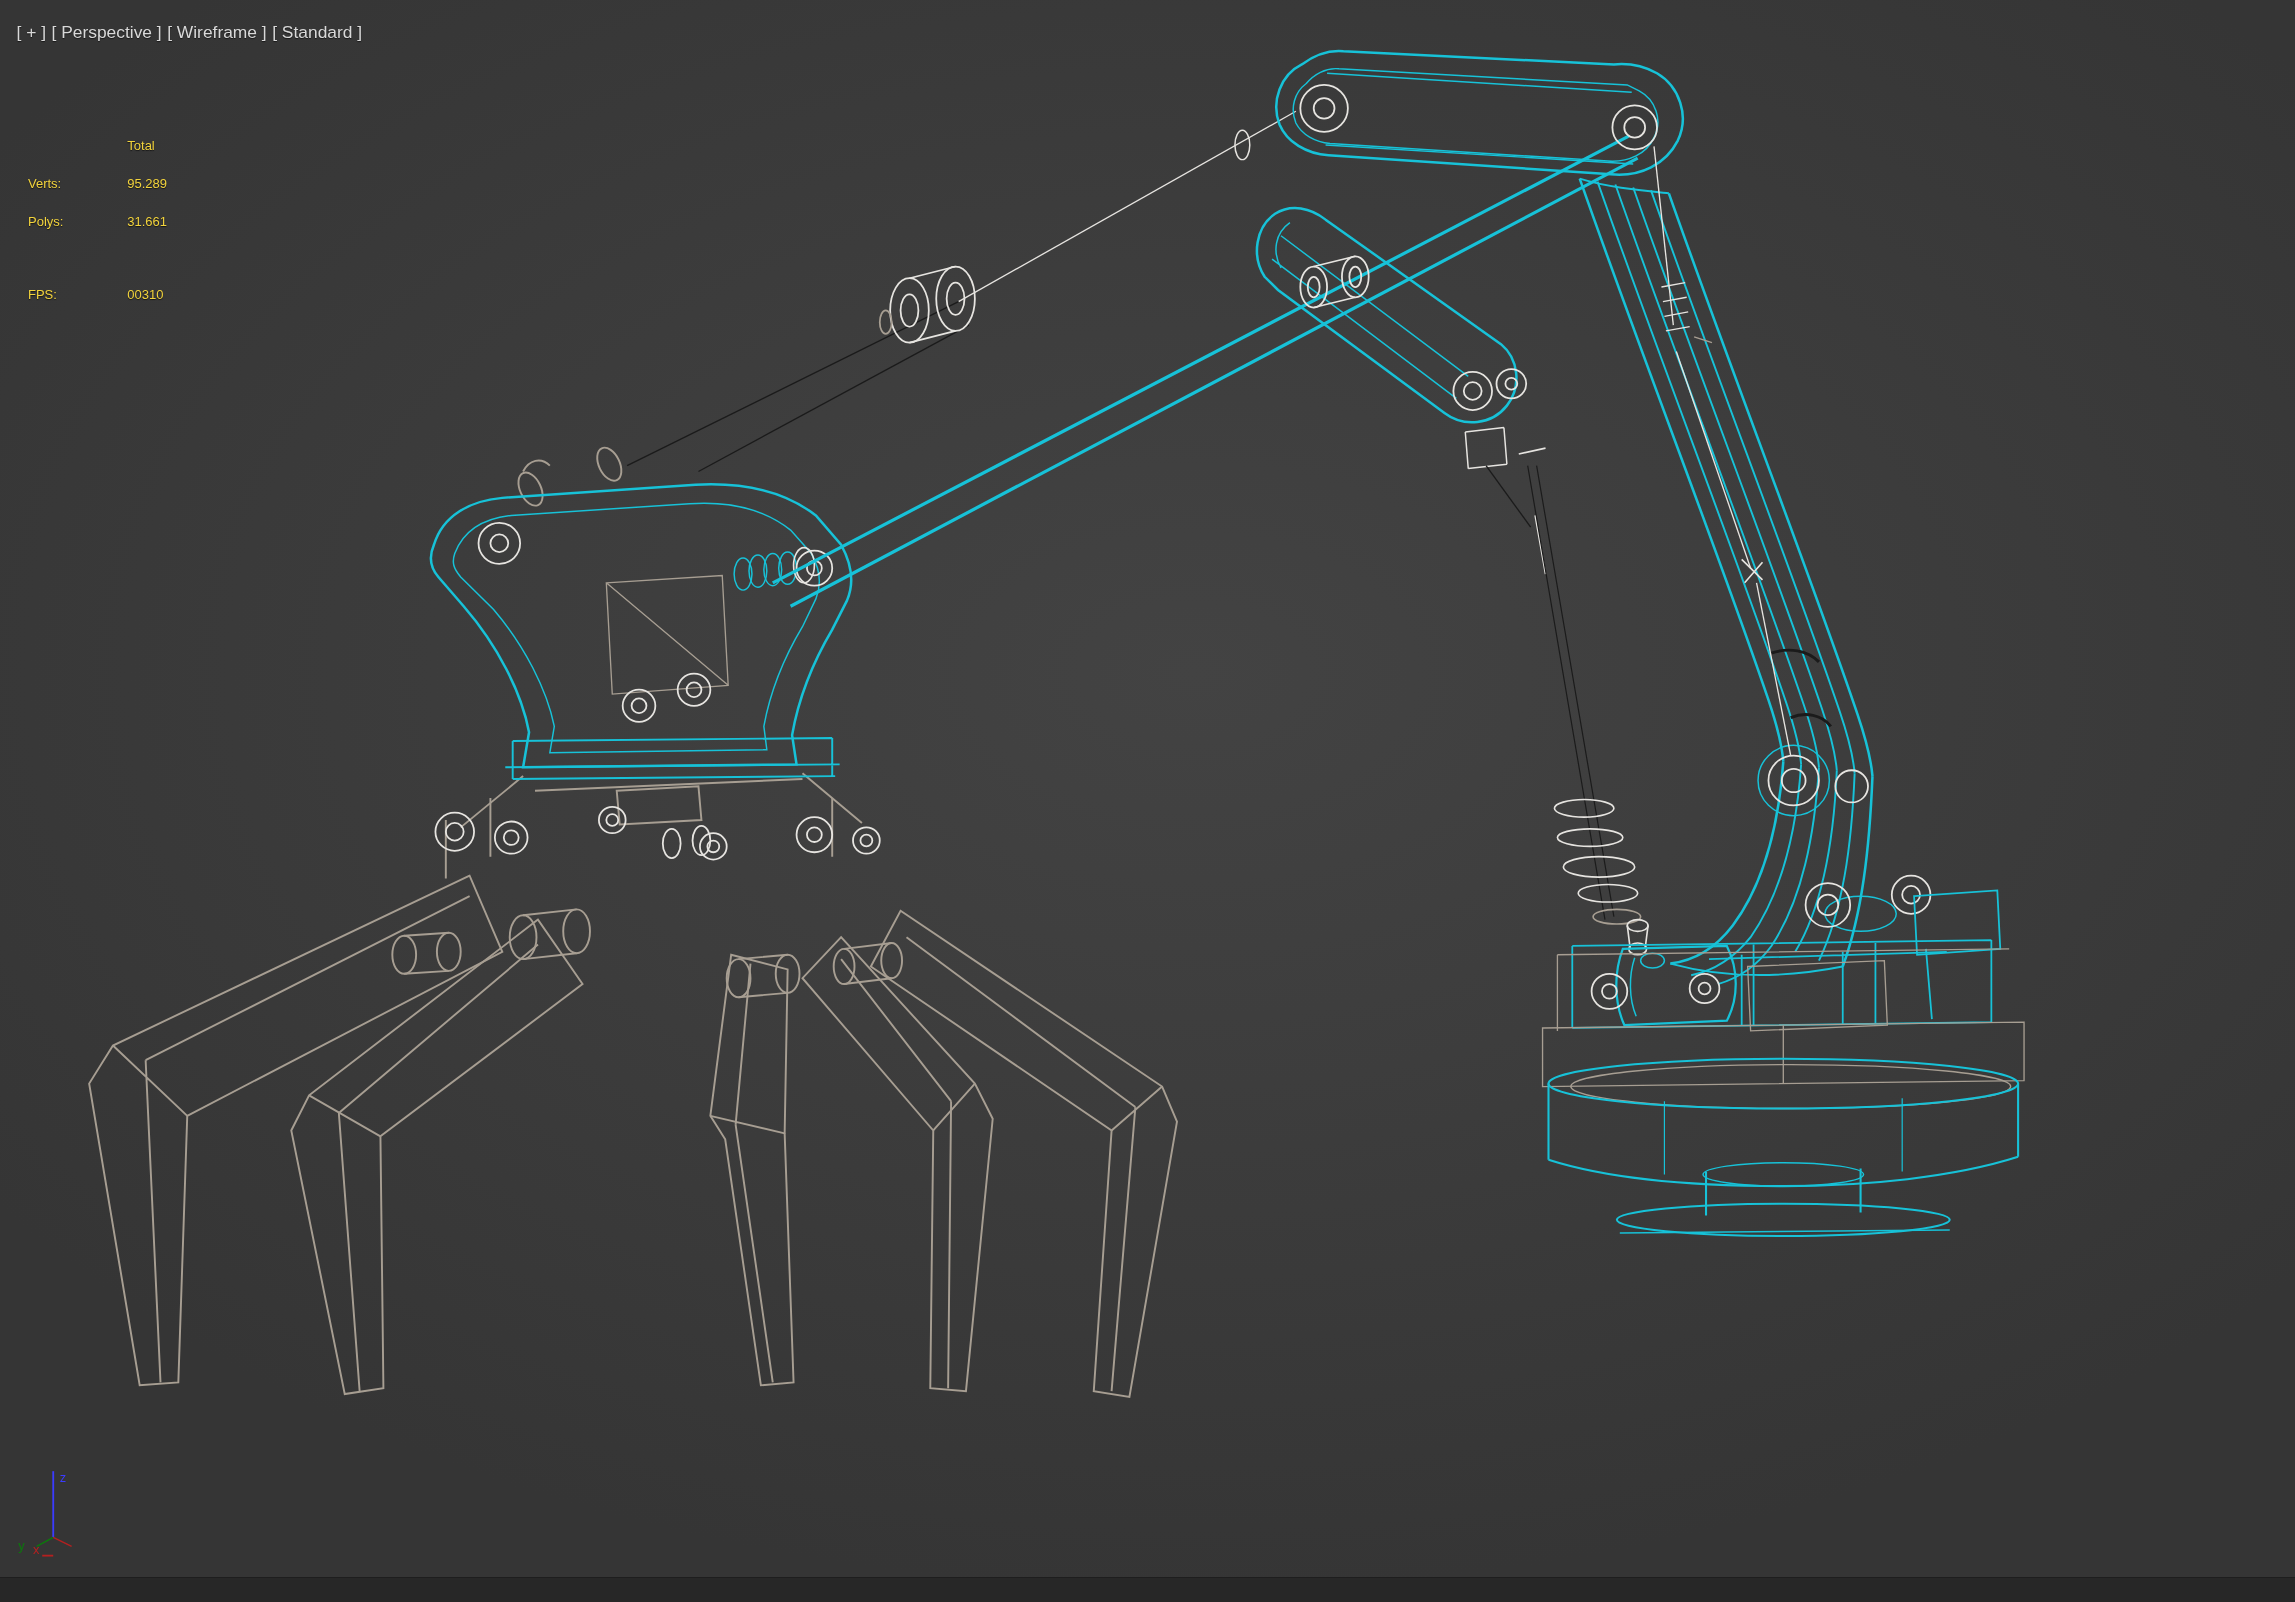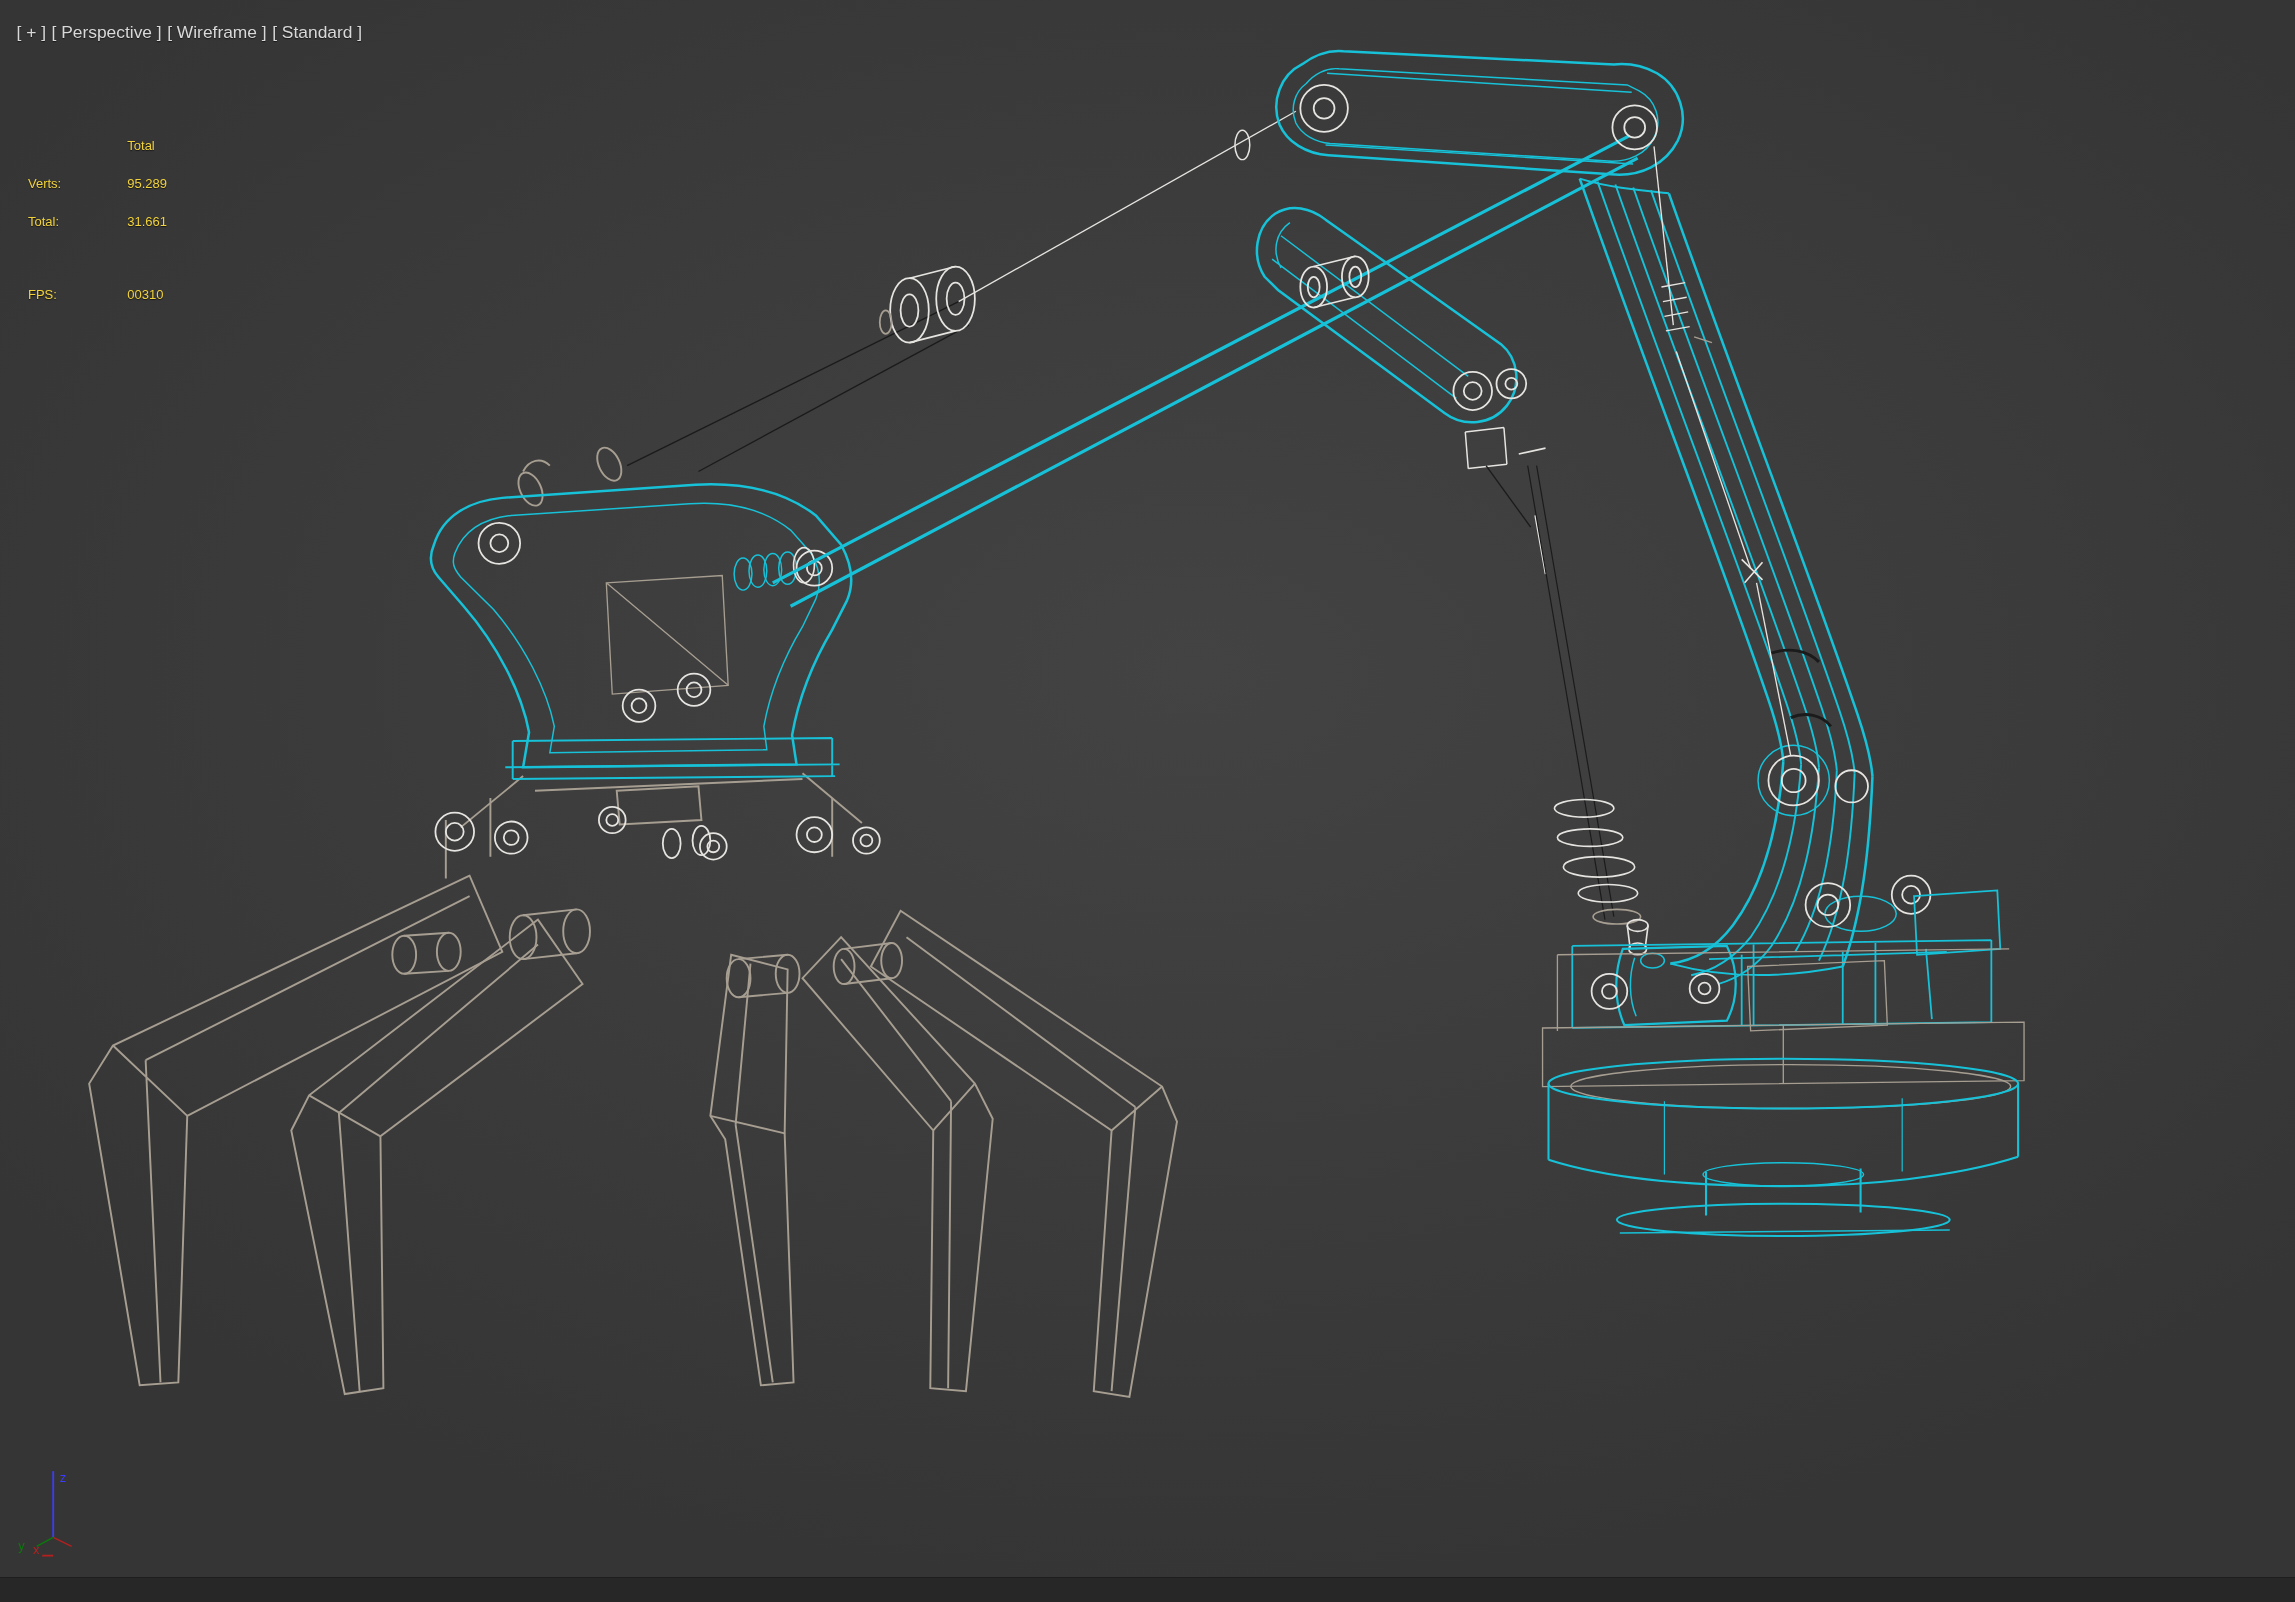--- a/index.html
+++ b/index.html
@@ -290,21 +290,21 @@
   <div class="stats">
     <div class="row">
       <span></span>
         <span>Total</span>
     </div>
     <div class="row">
       <span>Verts:</span>
       <span>95.289</span>
     </div>
     <div class="row">
-      <span>Total:</span>
+      <span>Polys:</span>
       <span>31.661</span>
     </div>
     <div class="spacer"></div>
     <div class="row">
       <span>FPS:</span>
       <span>00310</span>
     </div>
   </div>
 
   <svg class="axis" viewBox="0 0 110 110">

